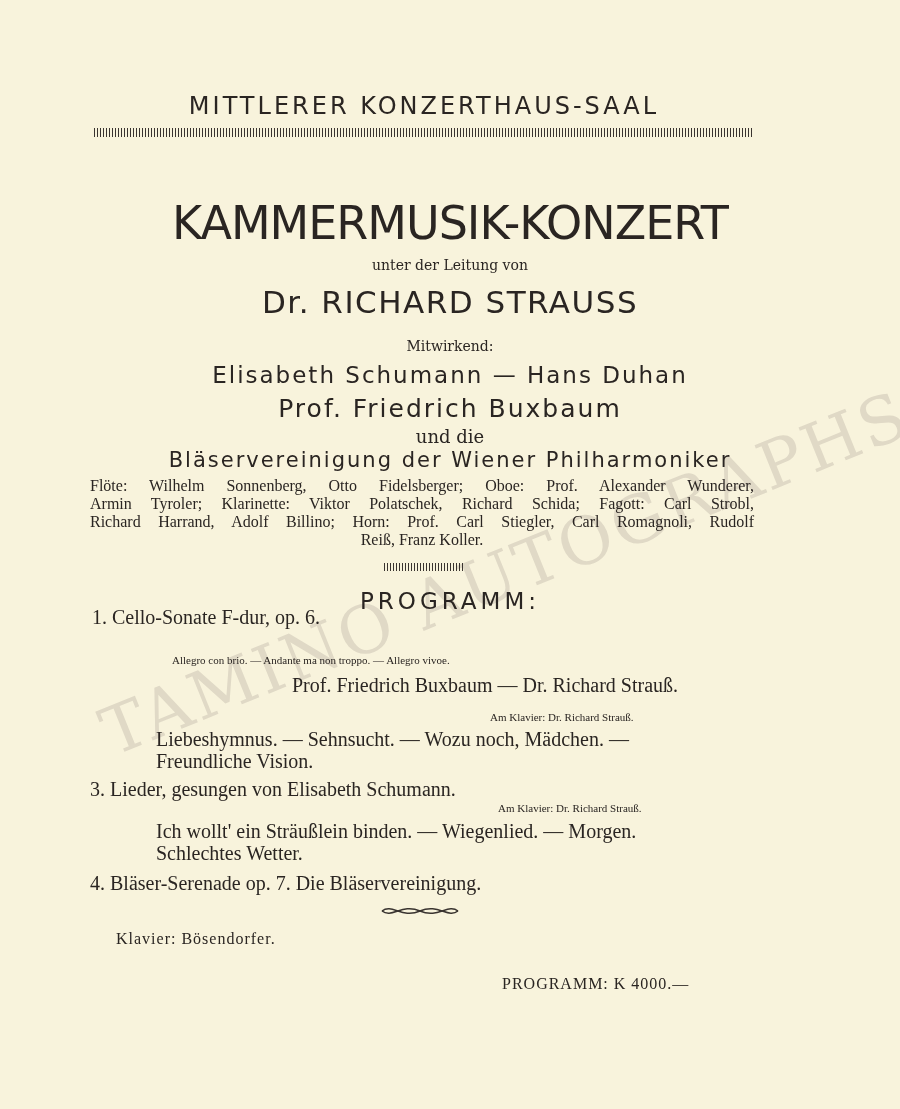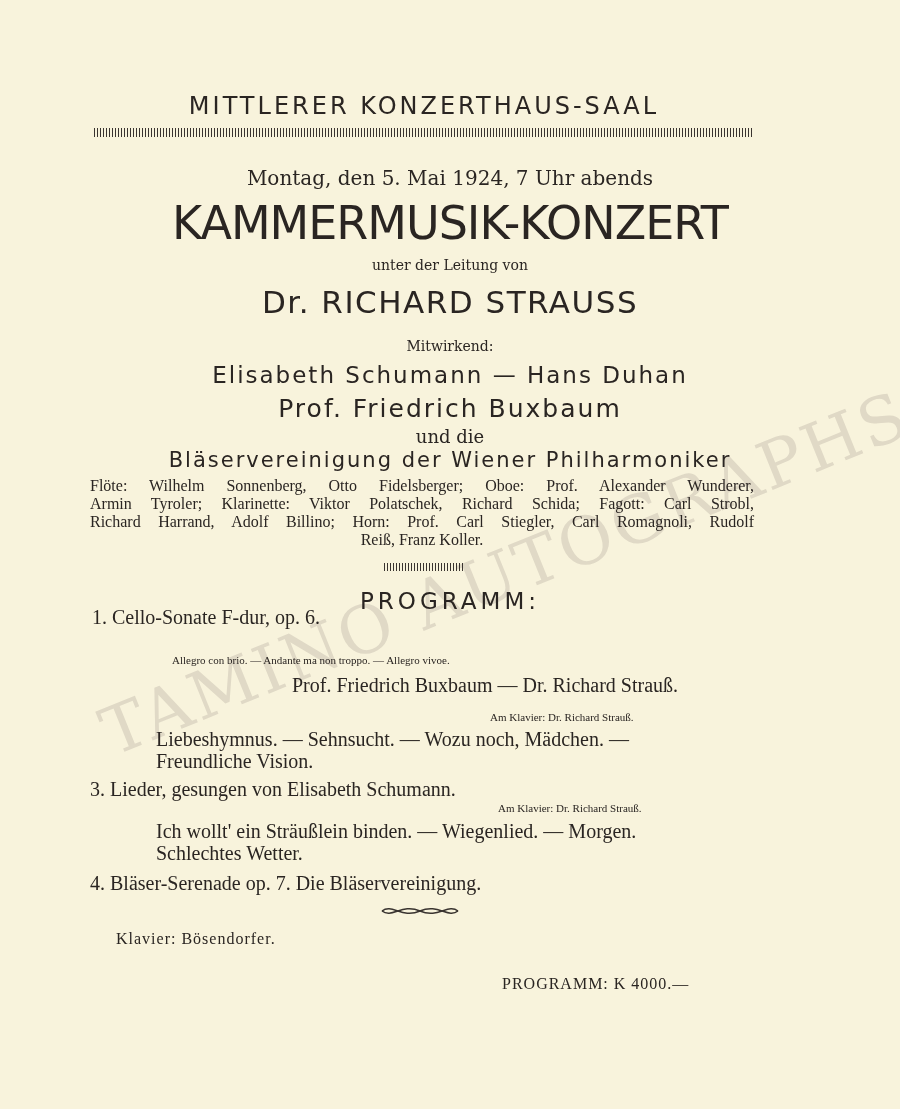--- a/index.html
+++ b/index.html
@@ -39,21 +39,20 @@
 </head>
 <body>
 
 <div class="page">
 
   <div class="wm-wrap">TAMINO AUTOGRAPHS</div>
 
   <div class="abs venue">MITTLERER KONZERTHAUS-SAAL</div>
   <div class="rule"></div>
 
-  <div class="abs center date">Montag, den 5. Mai 1924, 7 Uhr abends</div>
   <div class="abs center title">KAMMERMUSIK-KONZERT</div>
   <div class="abs center leitung">unter der Leitung von</div>
   <div class="abs center conductor">Dr. RICHARD STRAUSS</div>
   <div class="abs center mit">Mitwirkend:</div>
   <div class="abs center perf1">Elisabeth Schumann — Hans Duhan</div>
   <div class="abs center perf2">Prof. Friedrich Buxbaum</div>
   <div class="abs center undd">und die</div>
   <div class="abs center ens">Bläservereinigung der Wiener Philharmoniker</div>
 
   <div class="members">

